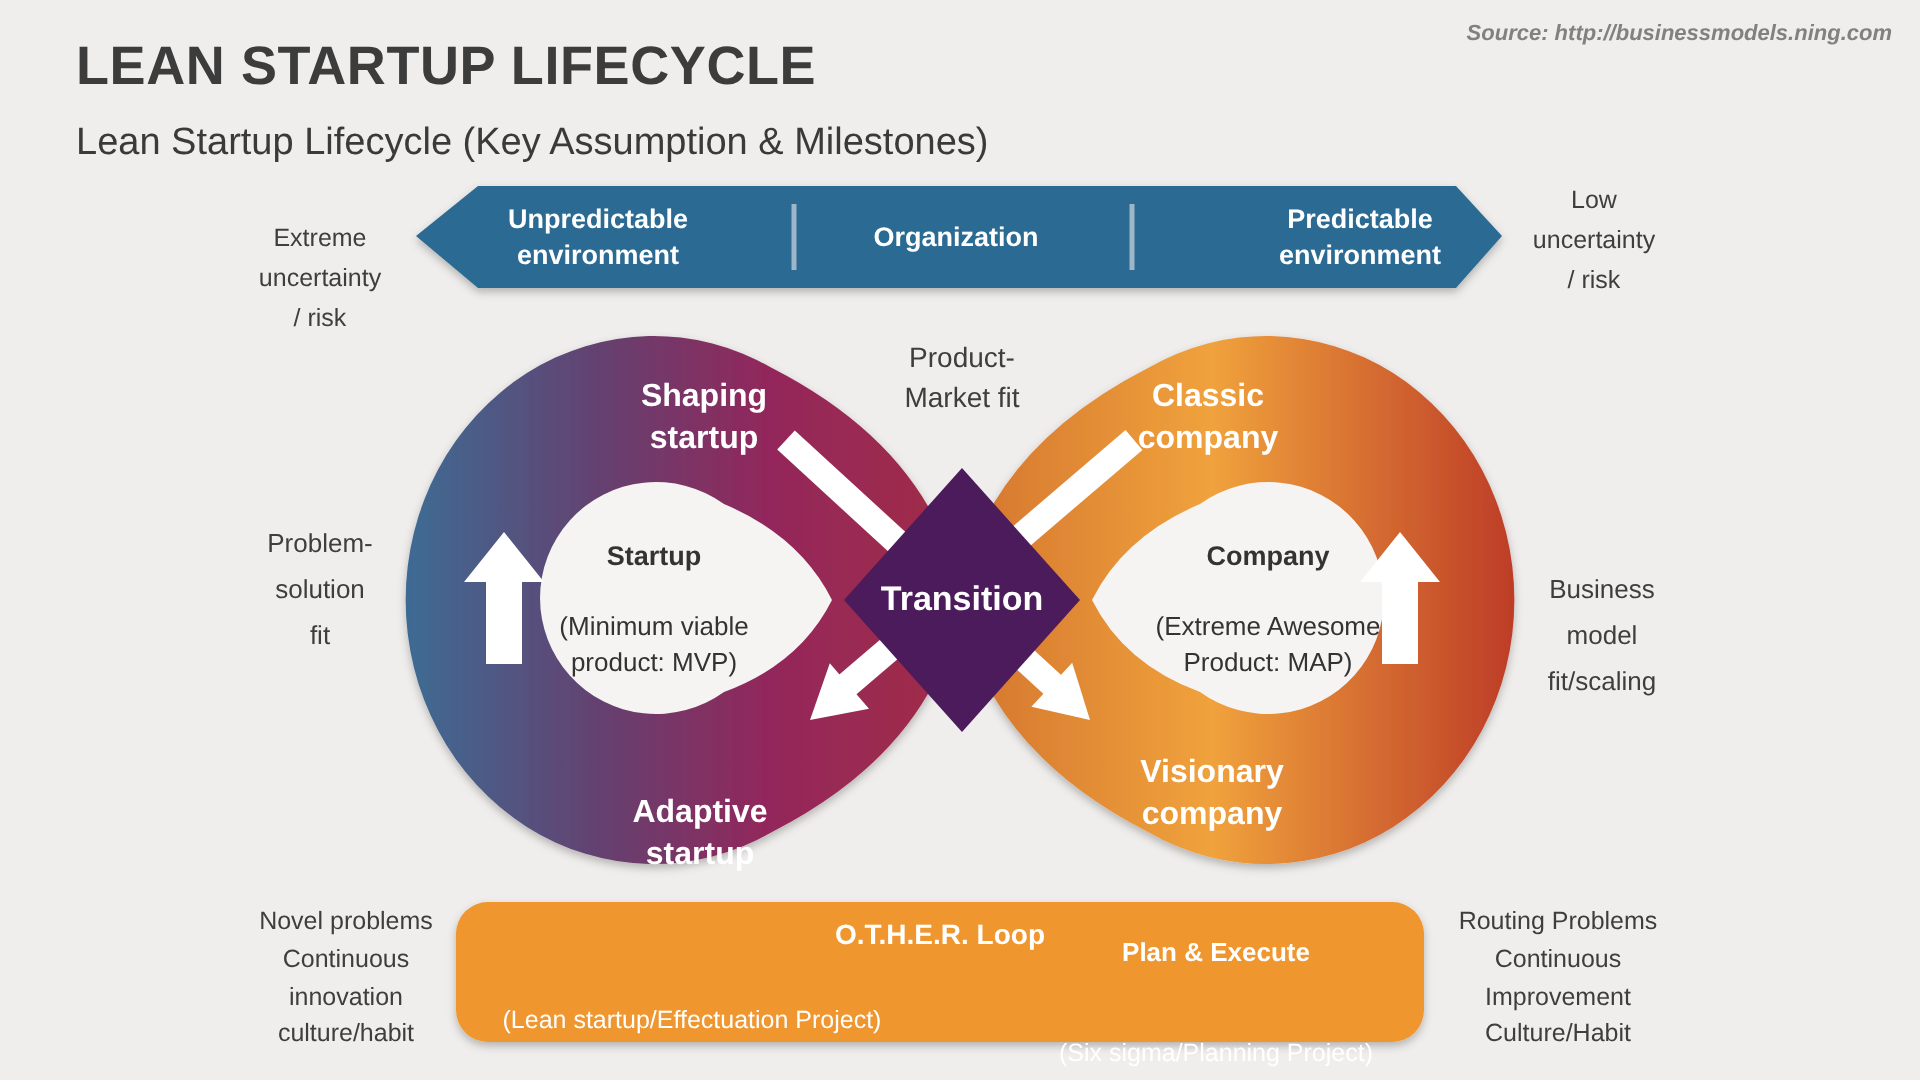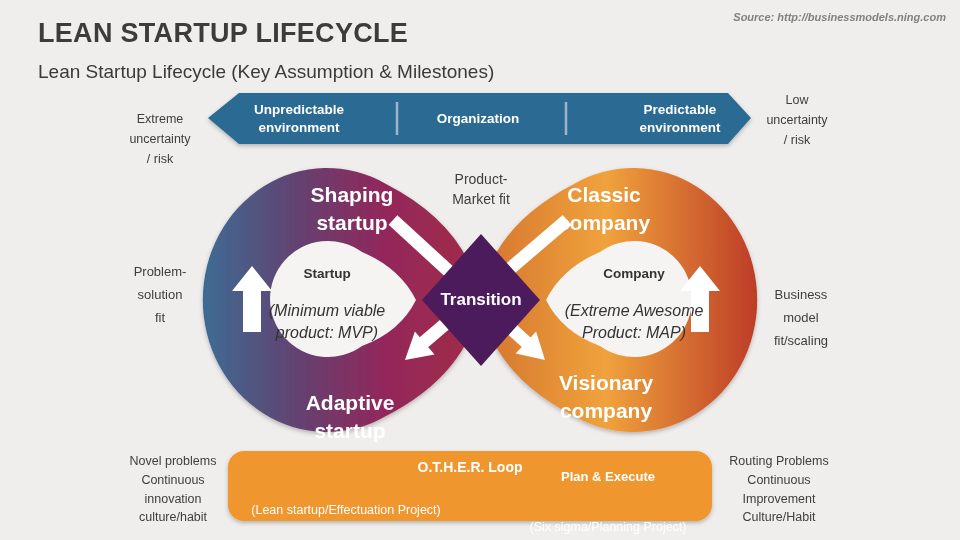--- a/index.html
+++ b/index.html
@@ -9,28 +9,28 @@
      color:#3E3E3E;font-family:"Liberation Sans",sans-serif;}
   .tl{position:absolute;text-align:left;font-family:"Liberation Sans",sans-serif;}
   #title{left:38px;top:18px;font-size:27px;font-weight:bold;letter-spacing:.3px;color:#3C3C3C;}
   #subtitle{left:38px;top:61px;font-size:19px;color:#3A3A3A;}
   #source{position:absolute;right:14px;top:11px;font-size:11px;font-style:italic;font-weight:bold;
           color:#818181;text-align:right;font-family:"Liberation Sans",sans-serif;}
   #lbl-extreme{left:160px;top:122px;font-size:12.5px;line-height:1.6;margin-top:17px;}
   #lbl-low{left:797px;top:120px;font-size:12.5px;line-height:1.6;}
   .seg{color:#fff;font-weight:bold;font-size:13.5px;line-height:1.35;}
   #seg0{left:299px;top:119px;} #seg1{left:478px;top:119px;} #seg2{left:680px;top:119px;}
-  .loop-lab{color:#fff;font-weight:bold;font-size:21px;line-height:1.32;}
+  .loop-lab{color:#fff;font-weight:bold;font-size:16px;line-height:1.32;}
   #shaping{left:352px;top:209px;} #classic{left:604px;top:209px;}
   #adaptive{left:350px;top:417px;} #visionary{left:606px;top:397px;}
   #pmfit{left:481px;top:189px;font-size:14px;line-height:1.45;}
   .hole{color:#333;} 
   #hole-left{left:327px;top:305px;} #hole-right{left:634px;top:305px;}
   .hole-title{font-weight:bold;font-size:13.5px;margin-bottom:1px;}
-  .hole-sub{font-style:italic;font-size:16px;line-height:1.35;white-space:pre-line;}
+  .hole-sub{font-size:13px;line-height:1.35;white-space:pre-line;}
   #transition{left:481px;top:300px;color:#fff;font-weight:bold;font-size:17px;}
   #psfit{left:160px;top:295px;font-size:13px;line-height:1.75;}
   #bmfit{left:801px;top:295px;font-size:13px;line-height:1.75;margin-top:23px;}
   #other-title{left:470px;top:467px;color:#fff;font-weight:bold;font-size:14px;}
   .other-col{color:#fff;}
   #col0{left:346px;top:501px;} #col1{left:608px;top:501px;}
   .oc-title{font-weight:bold;font-size:13px;}
   .oc-sub{font-size:12.5px;margin-top:18px;}
   #corner-bl{left:173px;top:489px;font-size:12.5px;line-height:1.5;}
   #corner-br{left:779px;top:489px;font-size:12.5px;line-height:1.5;}

